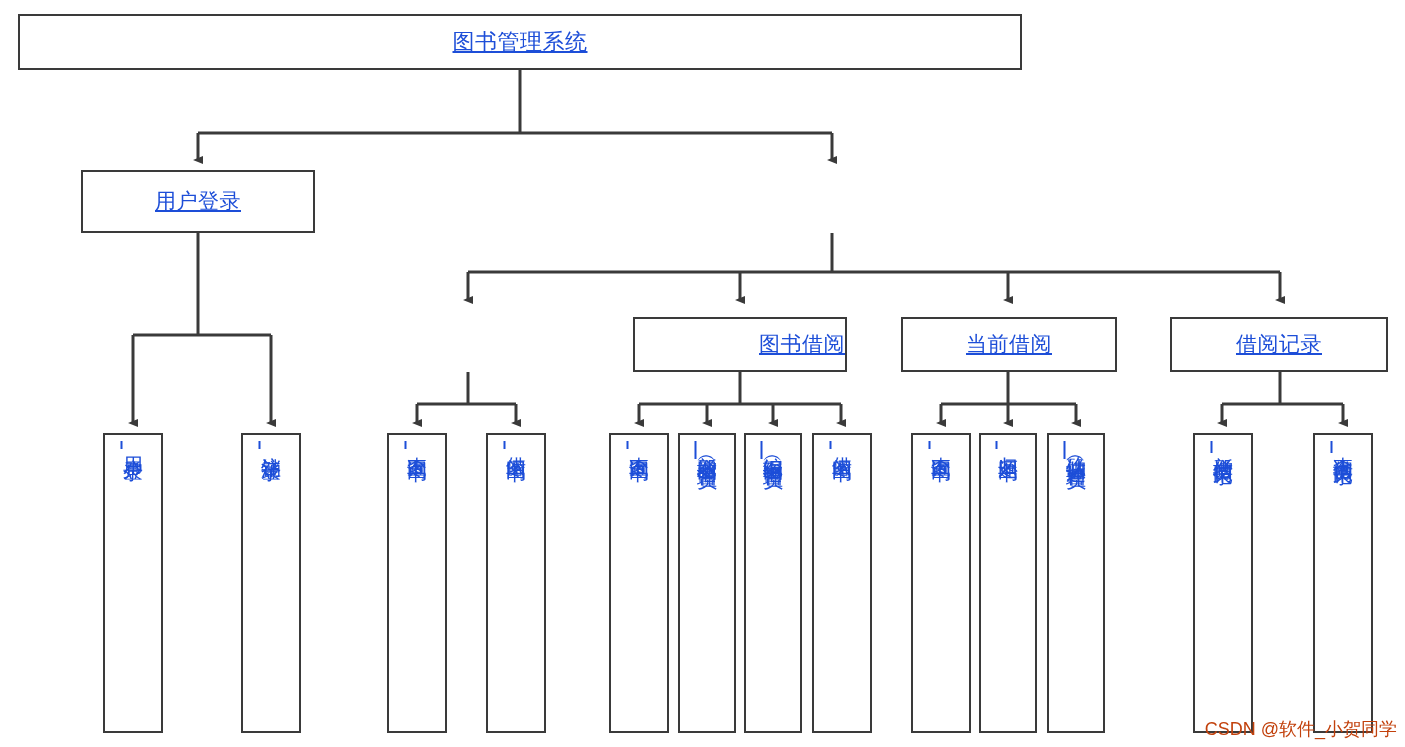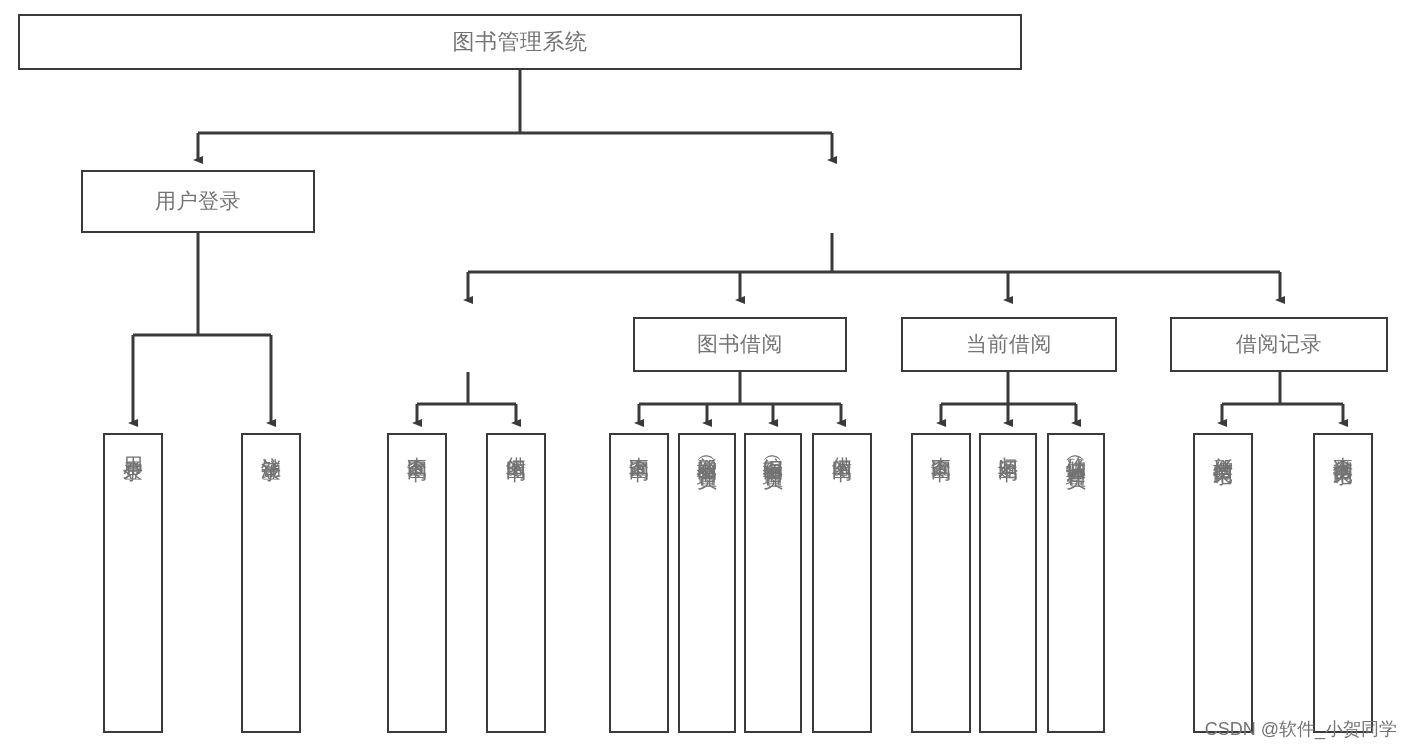--- a/index.html
+++ b/index.html
@@ -28,46 +28,47 @@
     position: absolute;
     box-sizing: border-box;
     background: #ffffff;
     border: 2.5px solid #3a3a3a;
     display: flex;
     align-items: center;
     justify-content: center;
     z-index: 3;
   }
   .node .label {
-    color: #737373;
+    color: #1d4ed8;
     font-size: 21px;
     line-height: 1.05;
     white-space: nowrap;
     letter-spacing: 0.5px;
+    text-decoration: underline;
   }
   .node.vertical {
     align-items: flex-start;
     padding-top: 6px;
   }
   .node.vertical .label {
     writing-mode: vertical-rl;
     text-orientation: upright;
     font-size: 20px;
     line-height: 1.45;
     letter-spacing: 2px;
     white-space: normal;
     max-height: 100%;
   }
   .node.root .label { font-size: 22px; }
   .watermark {
     position: absolute;
     right: 8px;
     bottom: 6px;
     font-size: 18px;
-    color: #737373;
+    color: #c2410c;
     z-index: 5;
     white-space: nowrap;
     font-family: "Liberation Sans", "DejaVu Sans", sans-serif;
   }
 </style>
 </head>
 <body>
 
 <div id="canvas">
 
@@ -122,21 +123,21 @@
   </svg>
 
   <div class="node root" style="left:18px; top:14px; width:1004px; height:56px;">
     <span class="label">图书管理系统</span>
   </div>
 
   <div class="node" style="left:81px; top:170px; width:234px; height:63px;">
     <span class="label">用户登录</span>
   </div>
 
-  <div class="node" style="left:633px; top:317px; width:214px; height:55px;">
+  <div class="node" style="left:633px; top:317px; width:214px; height:55px;justify-content:flex-end;">
     <span class="label">图书借阅</span>
   </div>
   <div class="node" style="left:1170px; top:317px; width:218px; height:55px;">
     <span class="label">借阅记录</span>
   </div>
   <div class="node" style="left:901px; top:317px; width:216px; height:55px;">
     <span class="label">当前借阅</span>
   </div>
 
   <div class="node vertical" style="left:103px; top:433px; width:60px; height:300px;">

